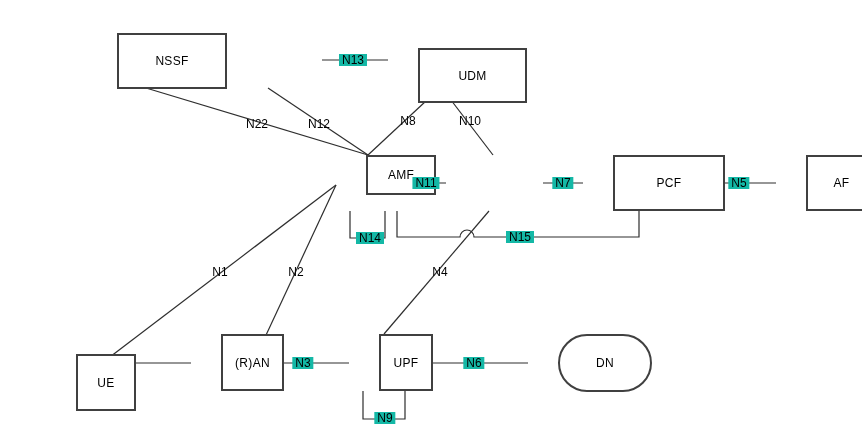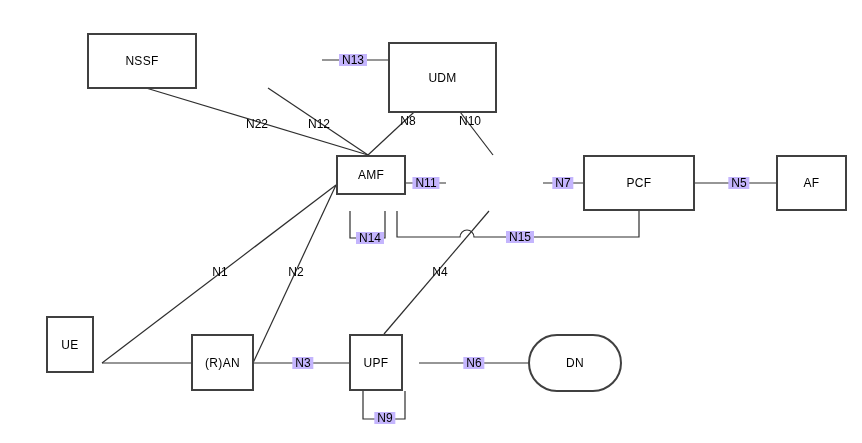--- a/index.html
+++ b/index.html
@@ -13,31 +13,32 @@
   #wires{position:absolute;left:0;top:0;z-index:1;}
   .node{
     position:absolute;
     box-sizing:border-box;
     border:2px solid #404040;
     background:#ffffff;
     display:flex;align-items:center;justify-content:center;
     font-size:12px;color:#000;
     z-index:2;
     letter-spacing:0.3px;
+    margin-left:30px;
   }
   .stadium{border-radius:29px;}
   .elabel{
     position:absolute;
     transform:translate(-50%,-50%);
     font-size:12px;color:#000;
     white-space:nowrap;
     z-index:3;
     line-height:1;
   }
-  .online{background:#c4b5fd;padding:0 3px;}
+  .online{background:#14b8a6;padding:0 3px;}
 </style>
 </head>
 <body>
 
 <div id="canvas">
 
   <svg id="wires" width="862" height="443" viewBox="0 0 862 443" fill="none" stroke="#2e2e2e" stroke-width="1.2">
     <line x1="322" y1="60" x2="388" y2="60"></line>
     <line x1="146" y1="88" x2="368" y2="155"></line>
     <line x1="268" y1="88" x2="368" y2="155"></line>
@@ -51,25 +52,25 @@
     <line x1="102" y1="363" x2="191" y2="363"></line>
     <line x1="254" y1="363" x2="349" y2="363"></line>
     <line x1="489" y1="211" x2="384" y2="334"></line>
     <line x1="419" y1="363" x2="528" y2="363"></line>
     <path d="M350,211 L350,238 L385,238 L385,211"></path>
     <path d="M397,211 L397,237 L460,237 A7,7 0 0 1 474,237 L639,237 L639,211"></path>
     <path d="M363,391 L363,419 L405,419 L405,391"></path>
   </svg>
 
   <div class="node" style="left:87px;top:33px;width:110px;height:56px">NSSF</div>
-  <div class="node" style="left:388px;top:42px;width:109px;height:71px">UDM</div>
+  <div class="node" style="left:388px;top:48px;width:109px;height:55px">UDM</div>
   <div class="node" style="left:336px;top:155px;width:70px;height:40px">AMF</div>
   <div class="node" style="left:583px;top:155px;width:112px;height:56px">PCF</div>
   <div class="node" style="left:776px;top:155px;width:71px;height:56px">AF</div>
-  <div class="node" style="left:46px;top:316px;width:48px;height:57px">UE</div>
+  <div class="node" style="left:46px;top:354px;width:60px;height:57px">UE</div>
   <div class="node" style="left:191px;top:334px;width:63px;height:57px">(R)AN</div>
   <div class="node" style="left:349px;top:334px;width:54px;height:57px">UPF</div>
   <div class="node stadium" style="left:528px;top:334px;width:94px;height:58px">DN</div>
 
   <span class="elabel online" style="left:353px;top:60px">N13</span>
   <span class="elabel" style="left:257px;top:124px">N22</span>
   <span class="elabel" style="left:319px;top:124px">N12</span>
   <span class="elabel" style="left:408px;top:121px">N8</span>
   <span class="elabel" style="left:470px;top:121px">N10</span>
   <span class="elabel online" style="left:426px;top:183px">N11</span>

